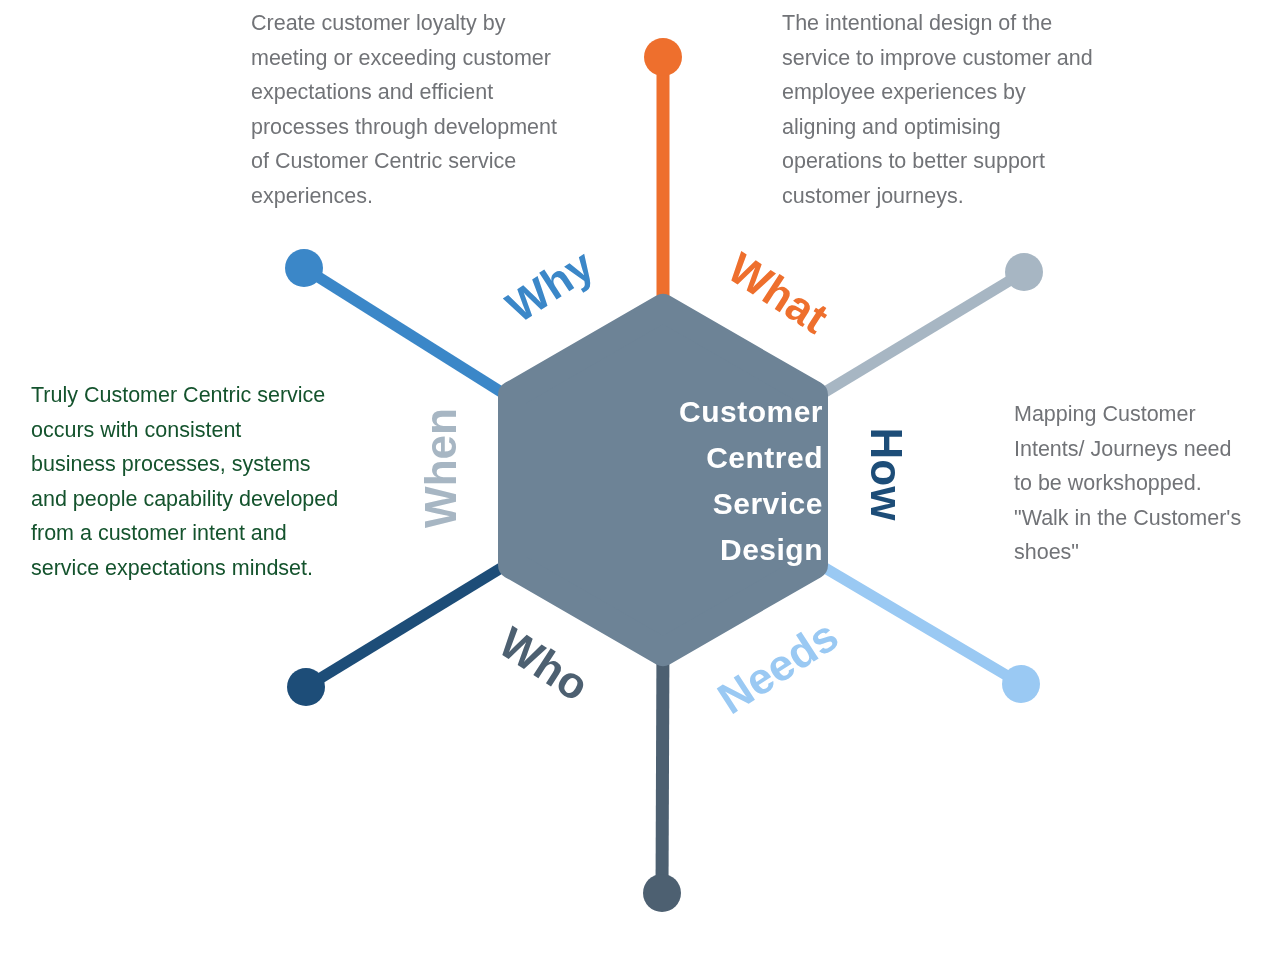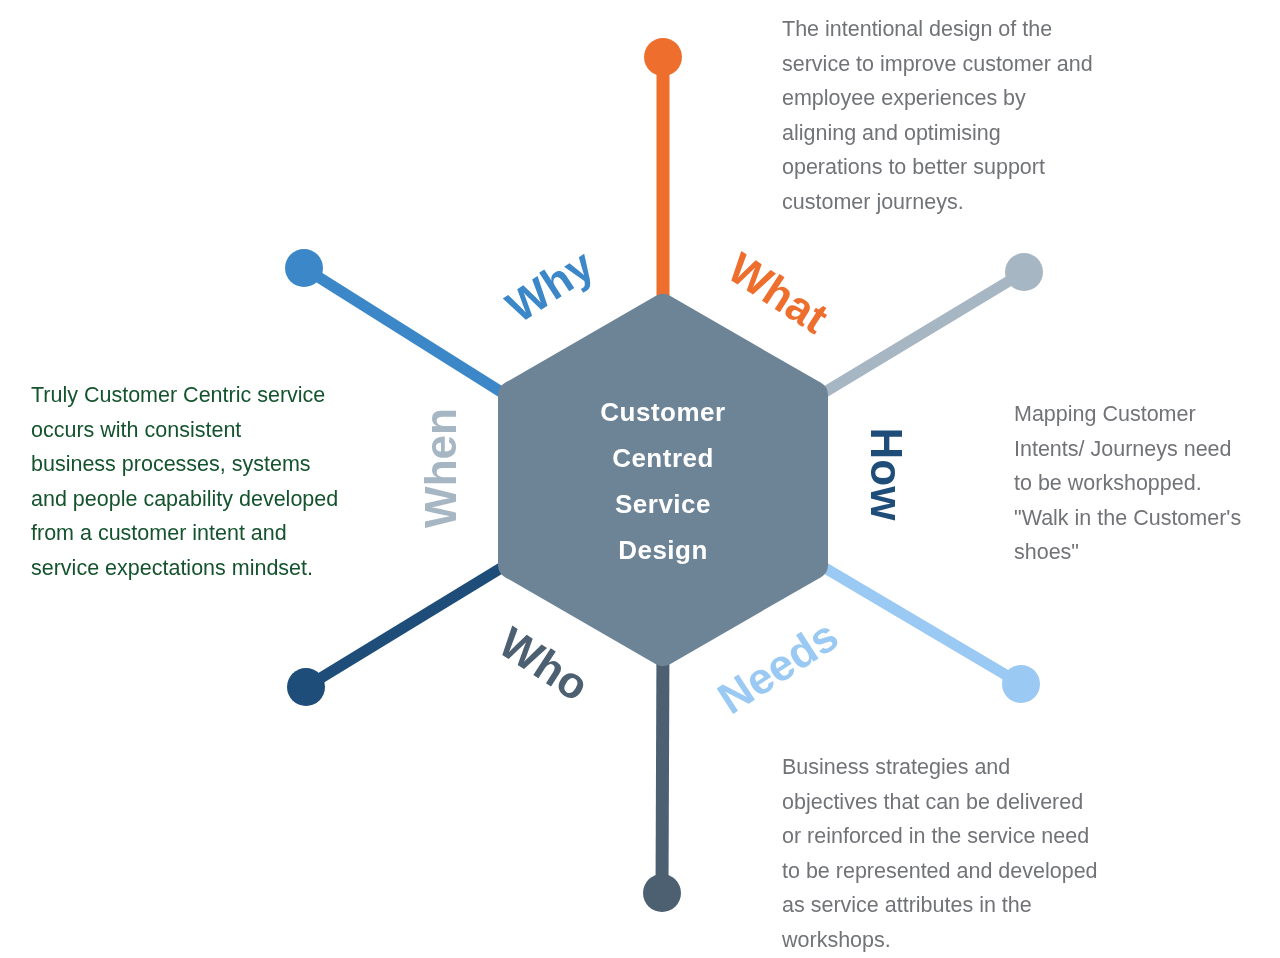--- a/index.html
+++ b/index.html
@@ -21,22 +21,22 @@
     top: 0;
     width: 1280px;
     height: 958px;
   }
   .center-title {
     position: absolute;
     left: 663px;
     top: 481px;
     transform: translate(-50%, -50%);
     width: 320px;
-    text-align: center;
-    font-size: 26px;
+    text-align: right;
+    font-size: 30px;
     line-height: 46px;
     font-weight: bold;
     white-space: pre-line;
     letter-spacing: 0.5px;
   }
   .spoke-label {
     position: absolute;
     font-weight: bold;
     font-size: 44px;
     white-space: nowrap;
@@ -47,21 +47,21 @@
   .label-how   { left: 886px; top: 474px; transform: translate(-50%,-50%) rotate(90deg); }
   .label-who   { left: 544px; top: 664px; transform: translate(-50%,-50%) rotate(33deg); }
   .label-needs { left: 778px; top: 667px; transform: translate(-50%,-50%) rotate(-33deg); }
   .desc {
     position: absolute;
     font-size: 21.5px;
     line-height: 34.5px;
     white-space: pre-line;
   }
   .desc-why   { left: 251px;  top: 6px;   width: 360px; }
-  .desc-what  { left: 782px;  top: 12px;   width: 360px; }
+  .desc-what  { left: 782px;  top: 6px;   width: 360px; }
   .desc-when  { left: 31px;   top: 378px; width: 360px; }
   .desc-how   { left: 1014px; top: 397px; width: 280px; }
   .desc-who   { left: 251px;  top: 750px; width: 360px; }
   .desc-needs { left: 782px;  top: 750px; width: 370px; }
 </style>
 </head>
 <body>
 
 <div class="canvas">
 
@@ -89,37 +89,37 @@
 Service
 Design</div>
 
   <div class="spoke-label label-why" style="color: rgb(59, 135, 200);">Why</div>
   <div class="spoke-label label-what" style="color: rgb(238, 111, 45);">What</div>
   <div class="spoke-label label-when" style="color: rgb(167, 182, 195);">When</div>
   <div class="spoke-label label-how" style="color: rgb(29, 77, 120);">How</div>
   <div class="spoke-label label-who" style="color: rgb(77, 96, 113);">Who</div>
   <div class="spoke-label label-needs" style="color: rgb(154, 201, 243);">Needs</div>
 
+  <div class="desc desc-why" style="color: rgb(113, 115, 119);">Create customer loyalty by
+meeting or exceeding customer
+expectations and efficient
+processes through development
+of Customer Centric service
+experiences.</div>
   <div class="desc desc-what" style="color: rgb(113, 115, 119);">The intentional design of the
 service to improve customer and
 employee experiences by
 aligning and optimising
 operations to better support
 customer journeys.</div>
   <div class="desc desc-when" style="color: #14532d;">Truly Customer Centric service
 occurs with consistent
 business processes, systems
 and people capability developed
 from a customer intent and
 service expectations mindset.</div>
   <div class="desc desc-how" style="color: rgb(113, 115, 119);">Mapping Customer
 Intents/ Journeys need
 to be workshopped.
 "Walk in the Customer's
 shoes"</div>
-  <div class="desc desc-needs" style="color: rgb(113, 115, 119);">Business strategies and
-objectives that can be delivered
-or reinforced in the service need
-to be represented and developed
-as service attributes in the
-workshops.</div>
 
 </div>
 
 </body></html>

